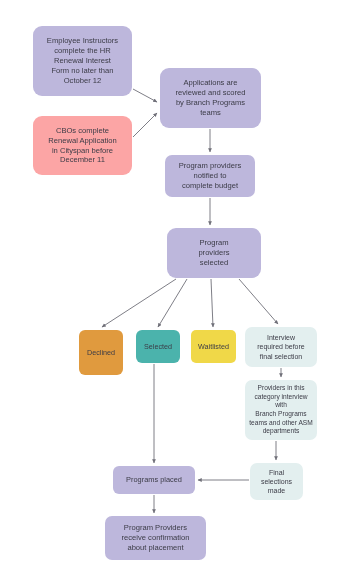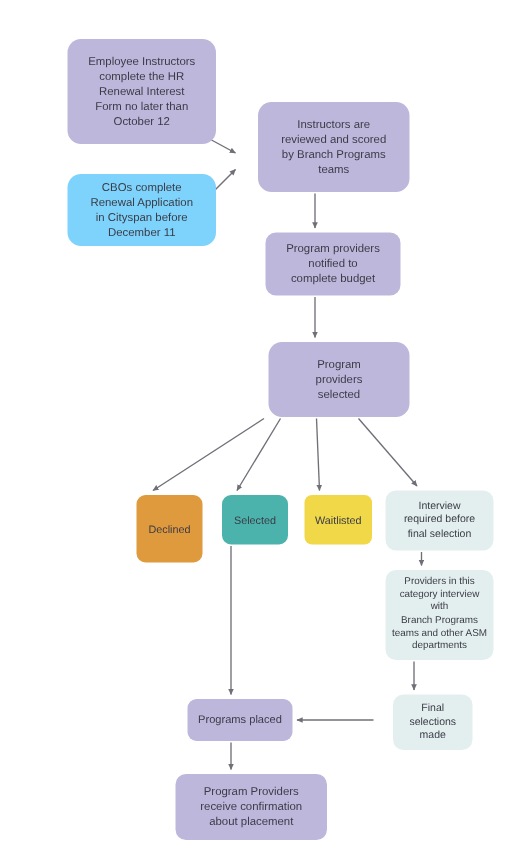--- a/index.html
+++ b/index.html
@@ -27,21 +27,20 @@
     position: absolute;
     box-sizing: border-box;
     display: flex;
     align-items: center;
     justify-content: center;
     text-align: center;
     color: #3b3b46;
     line-height: 1.30;
     padding: 2px 4px;
     overflow: hidden;
-    margin-left: 12px;
   }
   .node .lbl {
     display: block;
     width: 100%;
     white-space: pre-line;
   }
 </style>
 </head>
 <body>
 
@@ -69,28 +68,28 @@
       </g>
   </svg>
   <div id="node-layer">
       <div class="node" style="left: 33px; top: 26px; width: 99px; height: 70px; background: rgb(189, 183, 220); border-radius: 9px; font-size: 7.6px; color: rgb(59, 59, 70);">
         <span class="lbl">Employee Instructors
 complete the HR
 Renewal Interest
 Form no later than
 October 12</span>
       </div>
-      <div class="node" style="left: 33px; top: 116px; width: 99px; height: 48px; background: #7dd3fc; border-radius: 9px; font-size: 7.6px; color: rgb(59, 59, 70);">
+      <div class="node" style="left: 33px; top: 116px; width: 99px; height: 59px; background: #fca5a5; border-radius: 9px; font-size: 7.6px; color: rgb(59, 59, 70);">
         <span class="lbl">CBOs complete
 Renewal Application
 in Cityspan before
 December 11</span>
       </div>
       <div class="node" style="left: 160px; top: 68px; width: 101px; height: 60px; background: rgb(189, 183, 220); border-radius: 9px; font-size: 7.6px; color: rgb(59, 59, 70);">
-        <span class="lbl">Instructors are
+        <span class="lbl">Applications are
 reviewed and scored
 by Branch Programs
 teams</span>
       </div>
       <div class="node" style="left: 165px; top: 155px; width: 90px; height: 42px; background: rgb(189, 183, 220); border-radius: 7px; font-size: 7.6px; color: rgb(59, 59, 70);">
         <span class="lbl">Program providers
 notified to
 complete budget</span>
       </div>
       <div class="node" style="left: 167px; top: 228px; width: 94px; height: 50px; background: rgb(189, 183, 220); border-radius: 9px; font-size: 7.6px; color: rgb(59, 59, 70);">
@@ -117,21 +116,21 @@
 category interview with
 Branch Programs
 teams and other ASM
 departments</span>
       </div>
       <div class="node" style="left: 250px; top: 463px; width: 53px; height: 37px; background: rgb(227, 239, 239); border-radius: 7px; font-size: 7px; color: rgb(59, 59, 70);">
         <span class="lbl">Final
 selections
 made</span>
       </div>
-      <div class="node" style="left: 113px; top: 466px; width: 70px; height: 28px; background: rgb(189, 183, 220); border-radius: 6px; font-size: 7.4px; color: rgb(59, 59, 70);">
+      <div class="node" style="left: 113px; top: 466px; width: 82px; height: 28px; background: rgb(189, 183, 220); border-radius: 6px; font-size: 7.4px; color: rgb(59, 59, 70);">
         <span class="lbl">Programs placed</span>
       </div>
       <div class="node" style="left: 105px; top: 516px; width: 101px; height: 44px; background: rgb(189, 183, 220); border-radius: 7px; font-size: 7.6px; color: rgb(59, 59, 70);">
         <span class="lbl">Program Providers
 receive confirmation
 about placement</span>
       </div>
     </div>
 </div>
 

